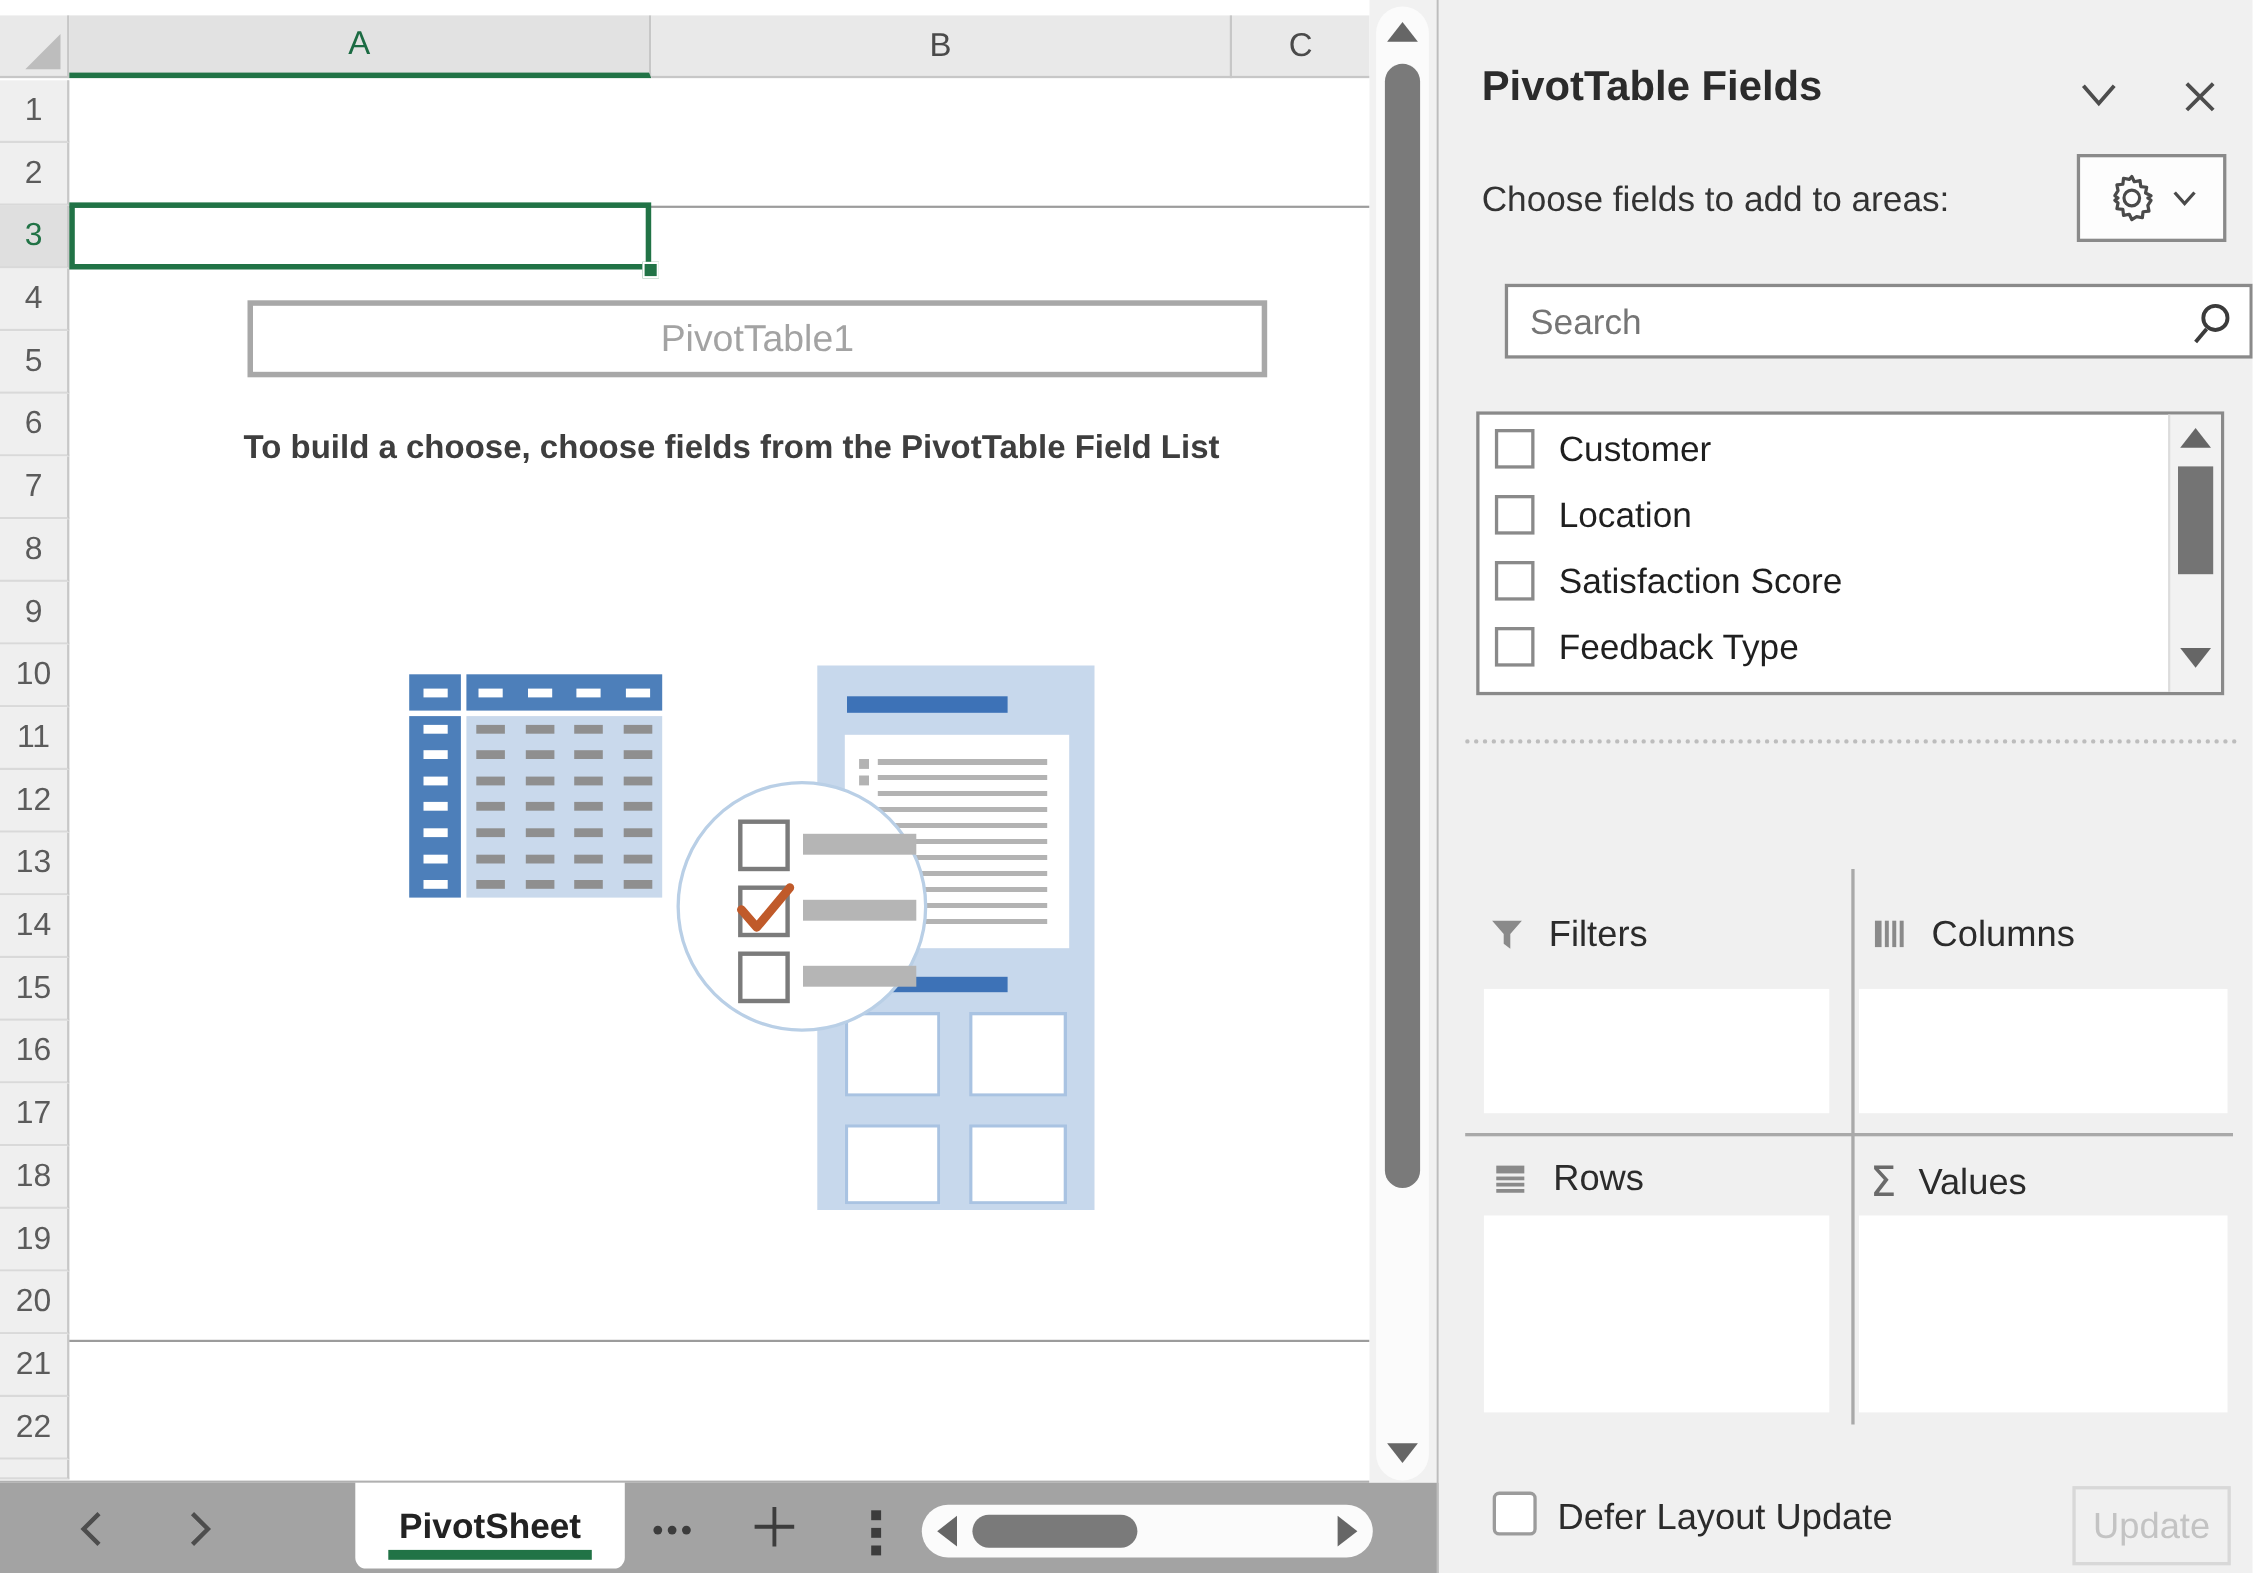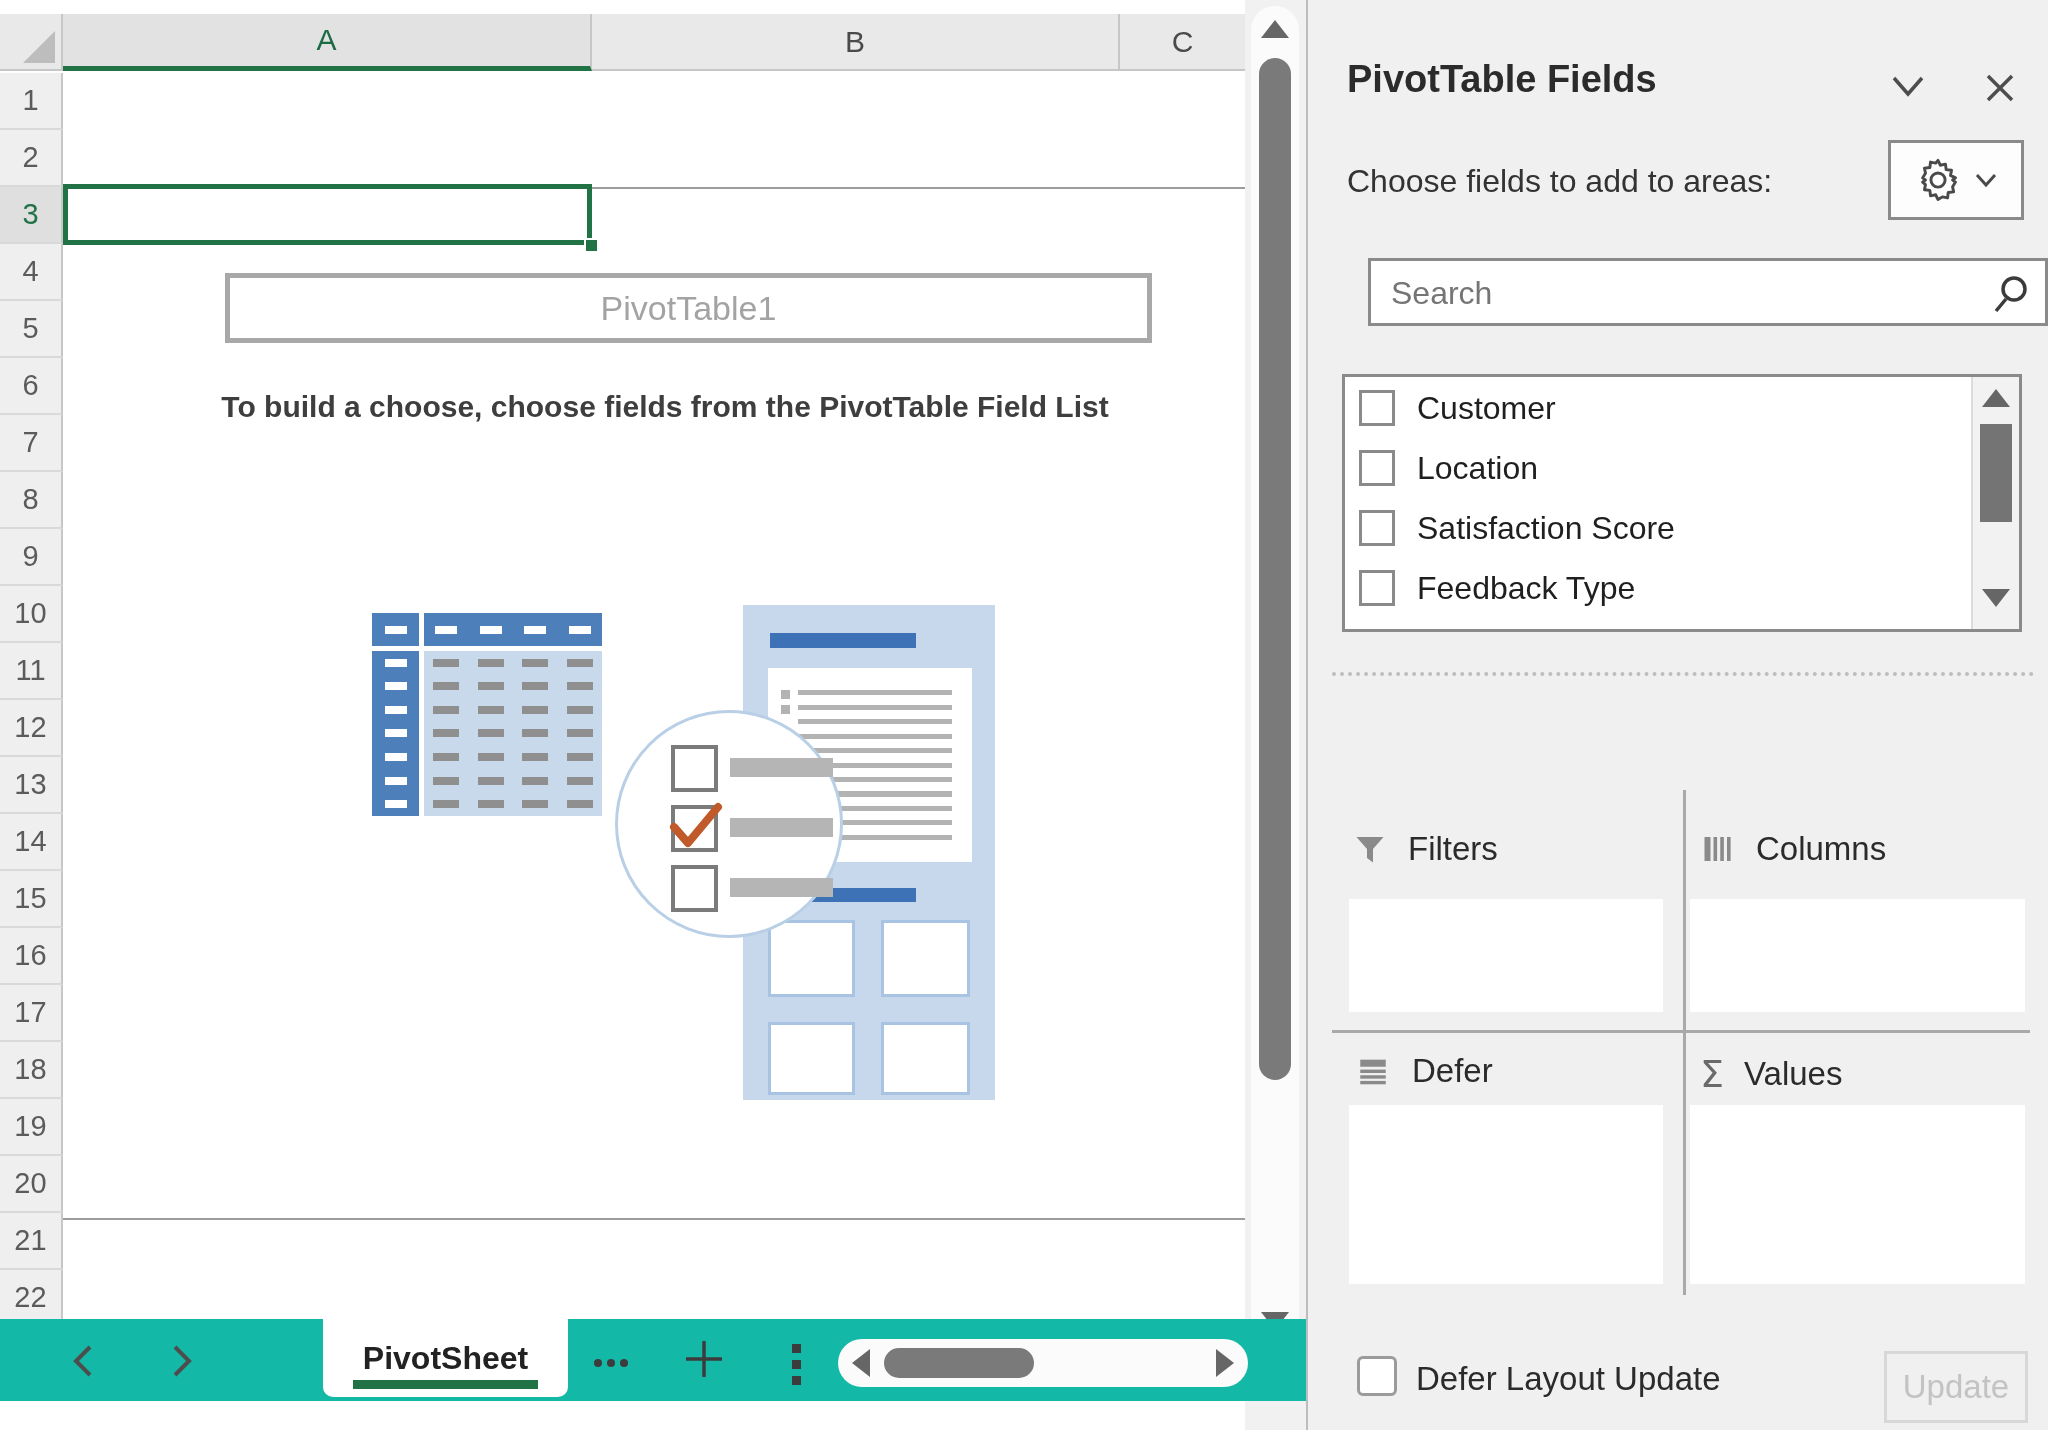--- a/index.html
+++ b/index.html
@@ -54,21 +54,21 @@
   
   #vscroll-region{left:1245px;top:0;width:61px;height:1430px;background:#f1f1f1;}
   #vscroll-track{left:1251px;top:6px;width:48px;height:1340px;background:#fbfbfb;border-radius:24px;}
   #vthumb{left:1259px;top:58px;width:32px;height:1022px;background:#7a7a7a;border-radius:16px;}
   .tri-up{width:0;height:0;border-left:14px solid transparent;border-right:14px solid transparent;border-bottom:18px solid #666;}
   .tri-down{width:0;height:0;border-left:14px solid transparent;border-right:14px solid transparent;border-top:18px solid #666;}
   .tri-left{width:0;height:0;border-top:14px solid transparent;border-bottom:14px solid transparent;border-right:18px solid #666;}
   .tri-right{width:0;height:0;border-top:14px solid transparent;border-bottom:14px solid transparent;border-left:18px solid #666;}
 
   
-  #tabbar{left:0;top:1319px;width:1482px;height:82px;background:#14b8a6;}
+  #tabbar{left:0;top:1348px;width:1482px;height:82px;background:#a3a3a3;}
   .navchev{position:absolute;top:22px;color:#4d4d4d;}
   #sheettab{position:absolute;left:323px;top:0;width:245px;height:78px;background:#ffffff;border-radius:0 0 10px 10px;
             display:flex;align-items:center;justify-content:center;}
   #sheettab .lbl{font-size:32px;font-weight:bold;color:#222;}
   #tab-underline{position:absolute;left:30px;bottom:8px;right:30px;height:9px;background:#217346;}
   .dots3 span{display:inline-block;width:8px;height:8px;border-radius:50%;background:#3c3c3c;margin-right:5px;}
   #kebab span{display:block;width:9px;height:9px;background:#3c3c3c;margin:7px 0;}
   #hscroll-track{position:absolute;left:838px;top:20px;width:410px;height:48px;background:#fbfbfb;border-radius:24px;}
   #hthumb{position:absolute;left:46px;top:9px;width:150px;height:30px;background:#7a7a7a;border-radius:15px;}
 
@@ -334,21 +334,21 @@
       </svg>
       <span>Columns</span>
     </div>
     <div class="qhdr" style="left:46px;top:1052px;">
       <svg width="38" height="34" viewBox="0 0 24 24">
         <rect x="3" y="4" width="18" height="5" fill="#8a8a8a"></rect>
         <rect x="3" y="11" width="18" height="2.4" fill="#8a8a8a"></rect>
         <rect x="3" y="15" width="18" height="2.4" fill="#8a8a8a"></rect>
         <rect x="3" y="19" width="18" height="2.4" fill="#8a8a8a"></rect>
       </svg>
-      <span>Defer</span>
+      <span>Rows</span>
     </div>
     <div class="qhdr" style="left:392px;top:1052px;">
       <span class="sigma">Σ</span>
       <span>Values</span>
     </div>
 
     <div class="qbox" style="left:41px;top:899px;width:314px;height:113px;"></div>
     <div class="qbox" style="left:382px;top:899px;width:335px;height:113px;"></div>
     <div class="qbox" style="left:41px;top:1105px;width:314px;height:179px;"></div>
     <div class="qbox" style="left:382px;top:1105px;width:335px;height:179px;"></div>

